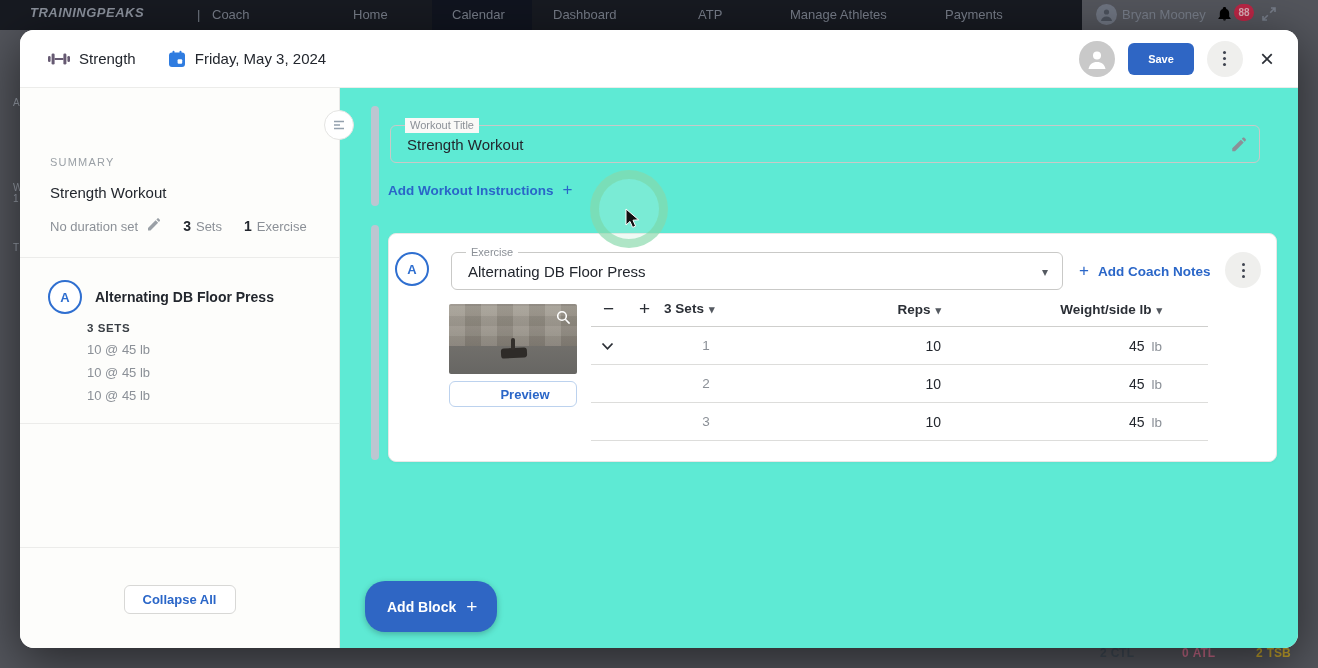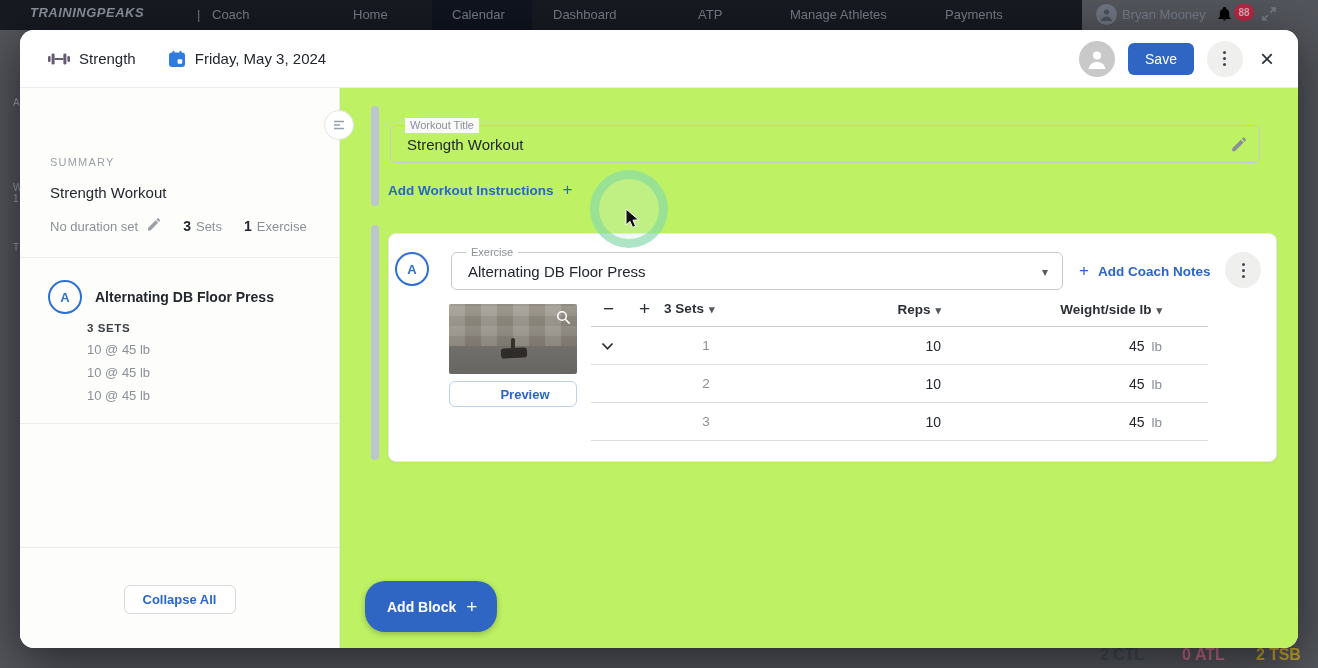--- a/index.html
+++ b/index.html
@@ -10,37 +10,37 @@
   .topbar { position:absolute; top:0; left:0; width:1082px; height:30px; background:#171a21; z-index:1; }
   .topbar .navtxt { position:absolute; top:7px; font-size:13px; color:#767c88; white-space:nowrap; }
   .brand { font-weight:bold; font-style:italic; font-size:15px; letter-spacing:.5px; color:#8a909b !important; top:5px !important; }
   .nav-active-bg { position:absolute; left:432px; top:0; width:100px; height:30px; background:#10141f; }
   .nav-user-avatar { position:absolute; left:1096px; top:4px; width:21px; height:21px; border-radius:50%; background:#6e7480; }
   .nav-user-avatar svg { position:absolute; left:3px; top:3px; }
   .badge { position:absolute; left:1234px; top:4px; min-width:20px; height:17px; border-radius:9px; background:#b92645; color:#d8aab4; font-size:10px; font-weight:bold; text-align:center; line-height:17px; padding:0 3px; }
   .bell { position:absolute; left:1217px; top:6px; }
   .expand-ic { position:absolute; left:1262px; top:7px; }
   .edge-letter { position:absolute; left:13px; font-size:10px; color:#9aa0ab; z-index:0; }
-  .footer-stat { position:absolute; top:646px; font-size:16px; font-weight:bold; z-index:0; white-space:nowrap; }
+  .footer-stat { position:absolute; top:646px; font-size:12px; font-weight:bold; z-index:0; white-space:nowrap; }
   .footer-stat .lbl { margin-left:4px; }
   .stat-ctl { left:1100px; color:#3f4a55; }
   .stat-atl { left:1182px; color:#c76a88; }
   .stat-tsb { left:1256px; color:#c0a02a; }
 
   
   .modal { position:absolute; left:20px; top:30px; width:1278px; height:618px; background:#fff; border-radius:14px; box-shadow:0 12px 50px rgba(0,0,0,.55); z-index:2; overflow:hidden; }
 
   
   .mhead { position:absolute; top:0; left:0; right:0; height:58px; background:#fff; border-bottom:1px solid #ececea; display:flex; align-items:center; padding:0 20px 0 28px; }
   .mhead .type { display:flex; align-items:center; gap:9px; font-size:15px; color:#23272e; }
   .mhead .date { display:flex; align-items:center; gap:9px; font-size:15px; color:#23272e; margin-left:32px; }
   .mhead .right { margin-left:auto; display:flex; align-items:center; gap:13px; }
   .avatar { width:36px; height:36px; border-radius:50%; background:#c9c9c9; position:relative; overflow:hidden; }
   .avatar svg { position:absolute; left:7px; top:7px; }
-  .save-btn { width:66px; height:32px; background:#2f66c4; color:#fff; font-weight:normal; font-size:14px; border:none; border-radius:6px; cursor:pointer; }
+  .save-btn { width:66px; height:32px; background:#2f66c4; color:#fff; font-weight:bold; font-size:11px; border:none; border-radius:6px; cursor:pointer; }
   .kebab-circle { width:36px; height:36px; border-radius:50%; background:#efefed; display:flex; flex-direction:column; align-items:center; justify-content:center; gap:3px; cursor:pointer; }
   .kebab-circle i { width:3px; height:3px; border-radius:50%; background:#3f4450; }
   .close-x { font-size:24px; color:#2b2f36; line-height:1; cursor:pointer; padding:2px 4px; }
 
   
   .sidebar { position:absolute; top:58px; left:0; width:320px; bottom:0; background:#fdfdfb; border-right:1px solid #e8e8e6; }
   .collapse-circle { position:absolute; right:-15px; top:22px; width:30px; height:30px; border-radius:50%; background:#fff; border:1px solid #e4e4e2; display:flex; align-items:center; justify-content:center; z-index:3; cursor:pointer; }
   .sb-block1 { padding:36px 30px 22px 30px; border-bottom:1px solid #ececea; }
   .sb-summary { font-size:11px; letter-spacing:1.2px; color:#9aa0a6;margin-top:32px; }
   .sb-title { margin-top:16px; font-size:15px; color:#23272e; }
@@ -53,21 +53,21 @@
   .sb-ex-head { display:flex; align-items:center; gap:13px; }
   .a-badge { width:34px; height:34px; border-radius:50%; border:2px solid #2f6fd0; color:#2f6fd0; font-size:13px; font-weight:bold; display:flex; align-items:center; justify-content:center; background:#fff; flex:none; }
   .sb-ex-name { font-size:14px; font-weight:bold; color:#23272e; }
   .sb-ex-body { margin-left:39px; }
   .sb-sets-heading { margin-top:8px; font-size:11.5px; font-weight:bold; letter-spacing:.6px; color:#3a3f45; }
   .sb-setline { margin-top:8px; font-size:13px; color:#8b9097; }
   .sb-divider { position:absolute; left:0; right:0; top:459px; height:1px; background:#ececea; }
   .collapse-all { position:absolute; top:497px; left:50%; transform:translateX(-50%); width:112px; height:29px; background:#fff; border:1px solid #d8d8d6; border-radius:6px; color:#2a66c8; font-weight:bold; font-size:13px; cursor:pointer; }
 
   
-  .main { position:absolute; top:58px; left:320px; right:0; bottom:0; background:#bef264;text-decoration:underline; }
+  .main { position:absolute; top:58px; left:320px; right:0; bottom:0; background:#5eead4;text-decoration:underline; }
   .dragbar { position:absolute; left:31px; width:8px; border-radius:4px; background:#bcc6d1; }
   .bar1 { top:18px; height:100px; }
   .bar2 { top:137px; height:235px; }
 
   .field { position:absolute; border:1px solid #c9c9c7; border-radius:6px; background:transparent; }
   .field-label { position:absolute; top:-8px; left:14px; background:#f9f9f7; padding:0 5px; font-size:11px; color:#8b9097; line-height:15px; }
   .title-field { left:50px; top:37px; width:870px; height:38px; }
   .title-input { position:absolute; left:0; top:0; width:100%; height:100%; border:none; background:transparent; font-family:"Liberation Sans",sans-serif; font-size:15px; color:#23272e; padding:0 40px 0 16px; outline:none; }
   .title-pen { position:absolute; right:12px; top:10px; cursor:pointer; }
 

